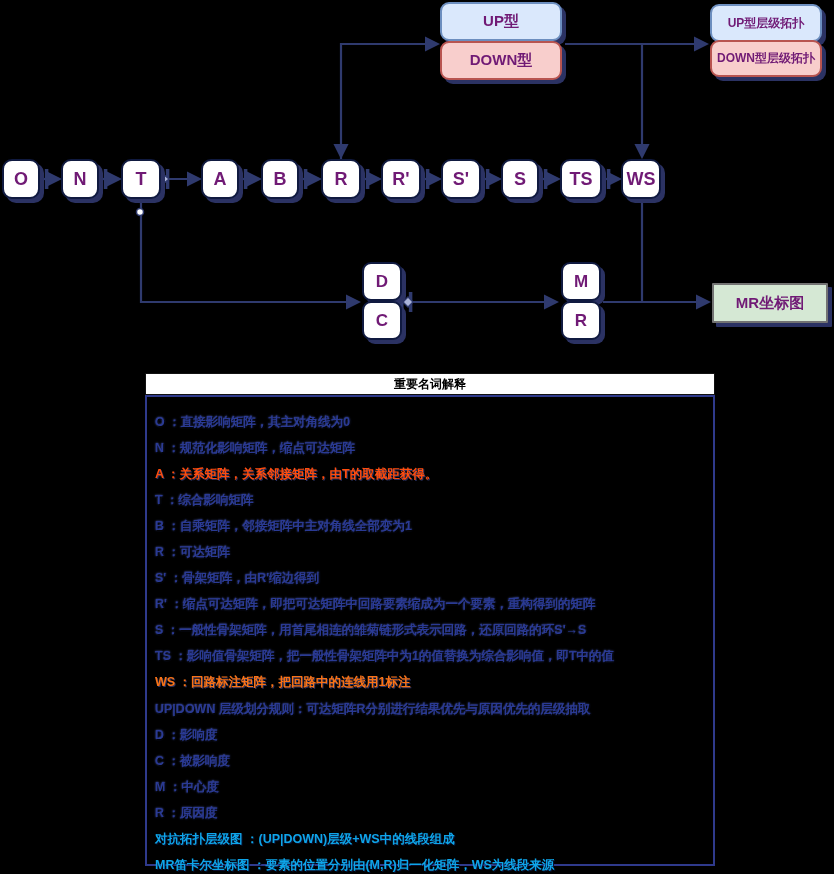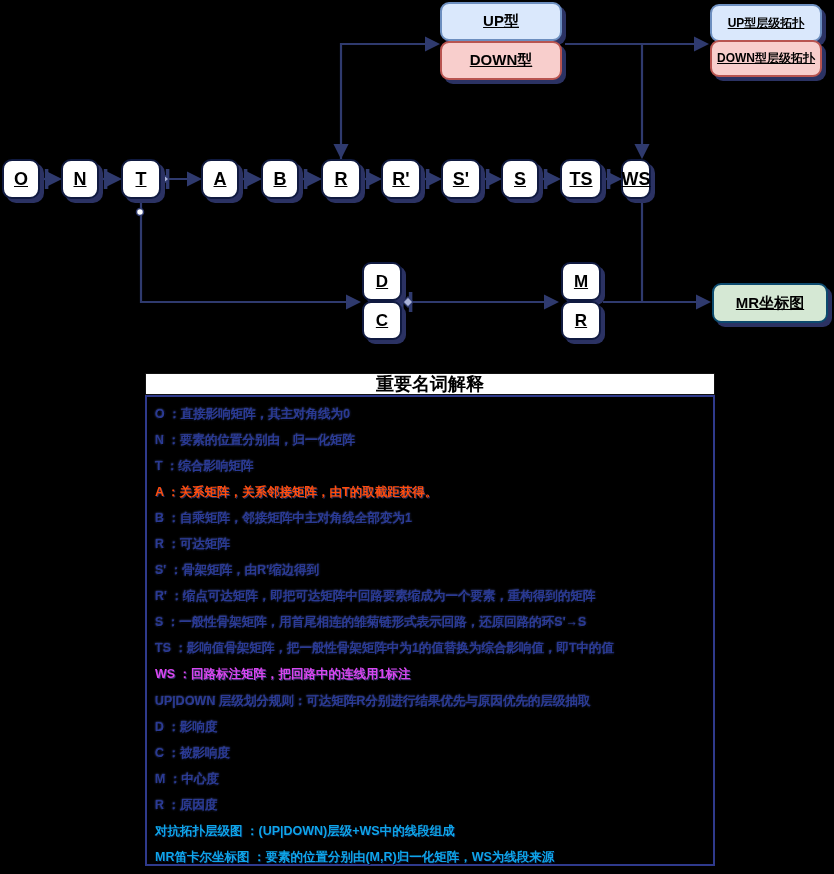--- a/index.html
+++ b/index.html
@@ -1,43 +1,43 @@
 <!DOCTYPE html>
 <html><head>
 <meta charset="utf-8">
 <style>
   html,body{margin:0;padding:0;background:#000;}
   #canvas{position:relative;width:834px;height:874px;background:#000;overflow:hidden;
           font-family:"Liberation Sans","DejaVu Sans",sans-serif;}
   svg.wires{position:absolute;left:0;top:0;pointer-events:none;}
 
   .node{position:absolute;box-sizing:border-box;display:flex;align-items:center;justify-content:center;
-        font-weight:bold;color:#000000;text-decoration:underline;}
+        font-weight:bold;color:#701a75;}
   .chainbox{background:#fff;border:2px solid #101a40;border-radius:10px;font-size:18px;
             box-shadow:4px 4px 0 #2b3263;}
   .halfbox{background:#fff;border:2px solid #101a40;border-radius:9px;font-size:17px;
            box-shadow:4px 4px 0 #2b3263;}
   .bluebox{background:#dae8fc;border:2px solid #6c8ebf;border-radius:9px;font-size:15px;
            box-shadow:4px 4px 0 #2b3263;}
   .pinkbox{background:#f8cecc;border:2px solid #b85450;border-radius:9px;font-size:15px;
            box-shadow:4px 4px 0 #2b3263;}
-  .greenbox{background:#d5e8d4;border:2px solid #0c4a6e;border-radius:9px;font-size:15px;
+  .greenbox{background:#d5e8d4;border:2px solid #737373;border-radius:1px;font-size:15px;
             box-shadow:4px 4px 0 #2b3263;}
   .smalltext{font-size:12px;}
 
   .legend-title{position:absolute;left:145px;top:373px;width:570px;height:22px;box-sizing:border-box;
-                background:#fff;border:1px solid #111;color:#000;font-weight:bold;font-size:18px;
+                background:#fff;border:1px solid #111;color:#000;font-weight:bold;font-size:12px;
                 display:flex;align-items:center;justify-content:center;}
   .legend-panel{position:absolute;left:145px;top:395px;width:570px;height:471px;box-sizing:border-box;
-                background:#000;border:2px solid #2f3a8c;padding-top:4px;text-align:right;}
+                background:#000;border:2px solid #2f3a8c;padding-top:12px;text-align:right;}
   .legend-row{height:26.1px;display:flex;align-items:center;padding-left:8px;
               font-size:12.5px;font-weight:bold;white-space:nowrap;}
   .t-navy{color:#2a3a94;text-shadow:1px 1px 1px #000,0 0 2px #5568cc;}
   .t-orange{color:#ff4d0e;text-shadow:1px 1px 0 #2a3160;}
-  .t-red{color:#d946ef;text-shadow:1px 1px 0 #2a3160;}
+  .t-red{color:#f97316;text-shadow:1px 1px 0 #2a3160;}
   .t-blue{color:#0ea5e9;text-shadow:1px 1px 0 #0a1030;}
 </style>
 </head>
 <body>
 
 <div id="canvas">
 
   <svg class="wires" width="834" height="874">
     <defs>
       <marker id="arr" viewBox="0 0 10 10" refX="8" refY="5" markerWidth="7" markerHeight="7" orient="auto-start-reverse">
@@ -84,42 +84,42 @@
   <div class="node chainbox" style="left:2px;top:159px;width:38px;height:40px">O</div>
   <div class="node chainbox" style="left:61px;top:159px;width:38px;height:40px">N</div>
   <div class="node chainbox" style="left:121px;top:159px;width:40px;height:40px">T</div>
   <div class="node chainbox" style="left:201px;top:159px;width:38px;height:40px">A</div>
   <div class="node chainbox" style="left:261px;top:159px;width:38px;height:40px">B</div>
   <div class="node chainbox" style="left:321px;top:159px;width:40px;height:40px">R</div>
   <div class="node chainbox" style="left:381px;top:159px;width:40px;height:40px">R'</div>
   <div class="node chainbox" style="left:441px;top:159px;width:40px;height:40px">S'</div>
   <div class="node chainbox" style="left:501px;top:159px;width:38px;height:40px">S</div>
   <div class="node chainbox" style="left:560px;top:159px;width:42px;height:40px">TS</div>
-  <div class="node chainbox" style="left:621px;top:159px;width:30px;height:40px">WS</div>
+  <div class="node chainbox" style="left:621px;top:159px;width:40px;height:40px">WS</div>
 
   <div class="node bluebox" style="left:440px;top:2px;width:122px;height:39px">UP型</div>
   <div class="node pinkbox" style="left:440px;top:41px;width:122px;height:39px">DOWN型</div>
 
   <div class="node bluebox smalltext" style="left:710px;top:4px;width:112px;height:38px">UP型层级拓扑</div>
   <div class="node pinkbox smalltext" style="left:710px;top:40px;width:112px;height:37px">DOWN型层级拓扑</div>
 
   <div class="node halfbox" style="left:362px;top:262px;width:40px;height:39px">D</div>
   <div class="node halfbox" style="left:362px;top:301px;width:40px;height:39px">C</div>
 
   <div class="node halfbox" style="left:561px;top:262px;width:40px;height:39px">M</div>
   <div class="node halfbox" style="left:561px;top:301px;width:40px;height:39px">R</div>
 
   <div class="node greenbox" style="left:712px;top:283px;width:116px;height:40px">MR坐标图</div>
 
   <div class="legend-title">重要名词解释</div>
   <div class="legend-panel">
     <div class="legend-row t-navy">O ：直接影响矩阵，其主对角线为0</div>
-    <div class="legend-row t-navy">N ：要素的位置分别由，归一化矩阵</div>
+    <div class="legend-row t-navy">N ：规范化影响矩阵，缩点可达矩阵</div>
+    <div class="legend-row t-orange">A ：关系矩阵，关系邻接矩阵，由T的取截距获得。</div>
     <div class="legend-row t-navy">T ：综合影响矩阵</div>
-    <div class="legend-row t-orange">A ：关系矩阵，关系邻接矩阵，由T的取截距获得。</div>
     <div class="legend-row t-navy">B ：自乘矩阵，邻接矩阵中主对角线全部变为1</div>
     <div class="legend-row t-navy">R ：可达矩阵</div>
     <div class="legend-row t-navy">S' ：骨架矩阵，由R'缩边得到</div>
     <div class="legend-row t-navy">R' ：缩点可达矩阵，即把可达矩阵中回路要素缩成为一个要素，重构得到的矩阵</div>
     <div class="legend-row t-navy">S ：一般性骨架矩阵，用首尾相连的雏菊链形式表示回路，还原回路的环S'→S</div>
     <div class="legend-row t-navy">TS ：影响值骨架矩阵，把一般性骨架矩阵中为1的值替换为综合影响值，即T中的值</div>
     <div class="legend-row t-red">WS ：回路标注矩阵，把回路中的连线用1标注</div>
     <div class="legend-row t-navy">UP|DOWN 层级划分规则：可达矩阵R分别进行结果优先与原因优先的层级抽取</div>
     <div class="legend-row t-navy">D ：影响度</div>
     <div class="legend-row t-navy">C ：被影响度</div>

